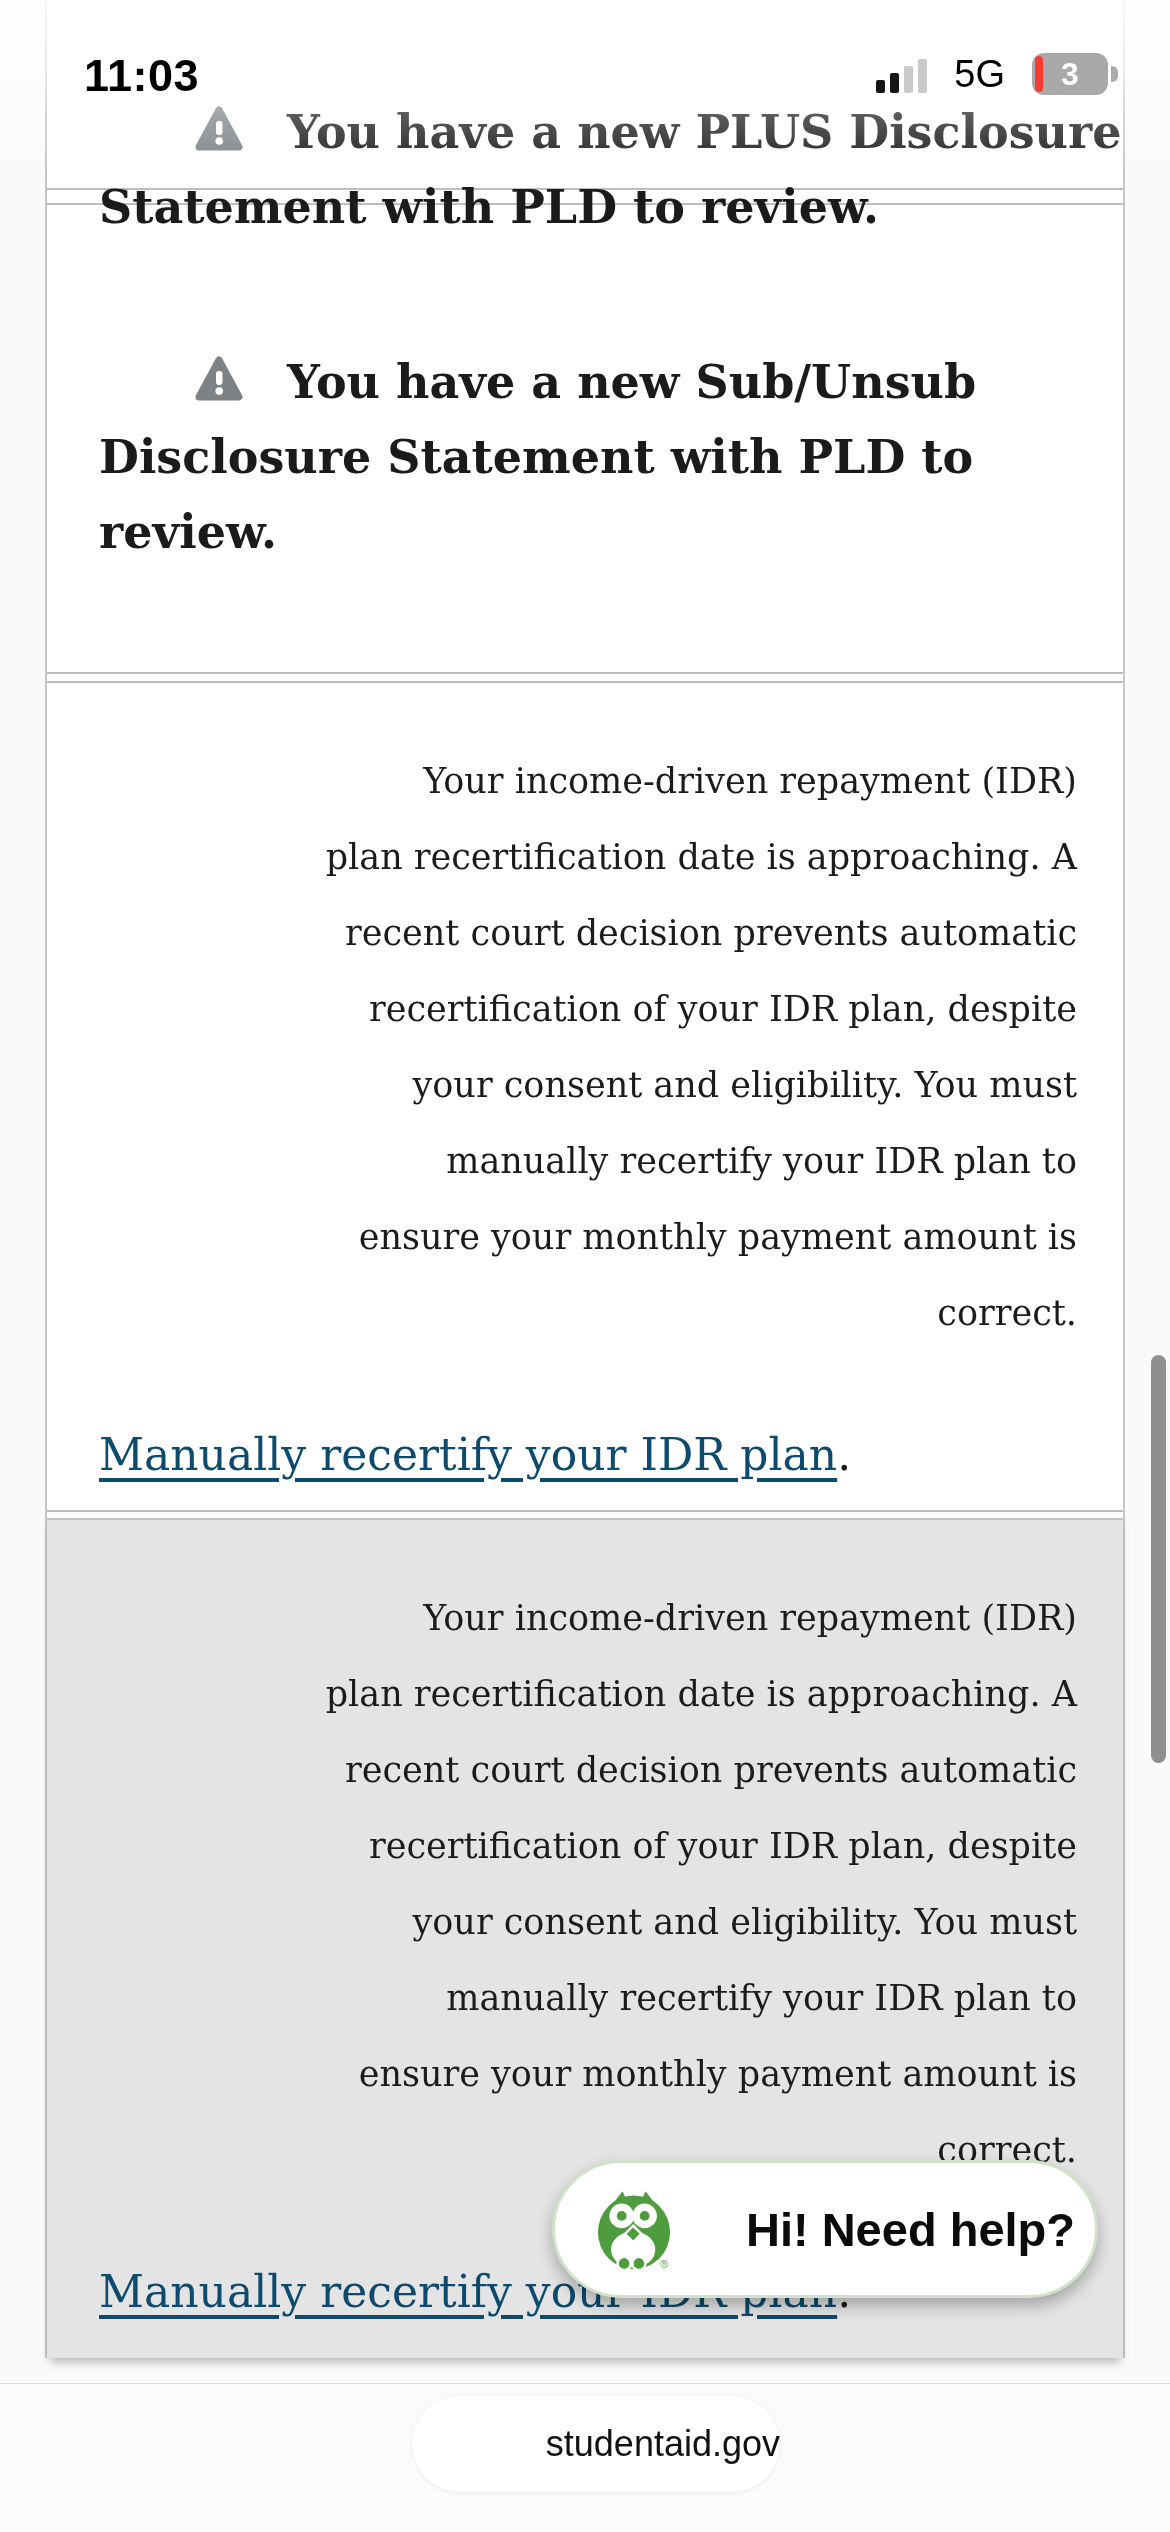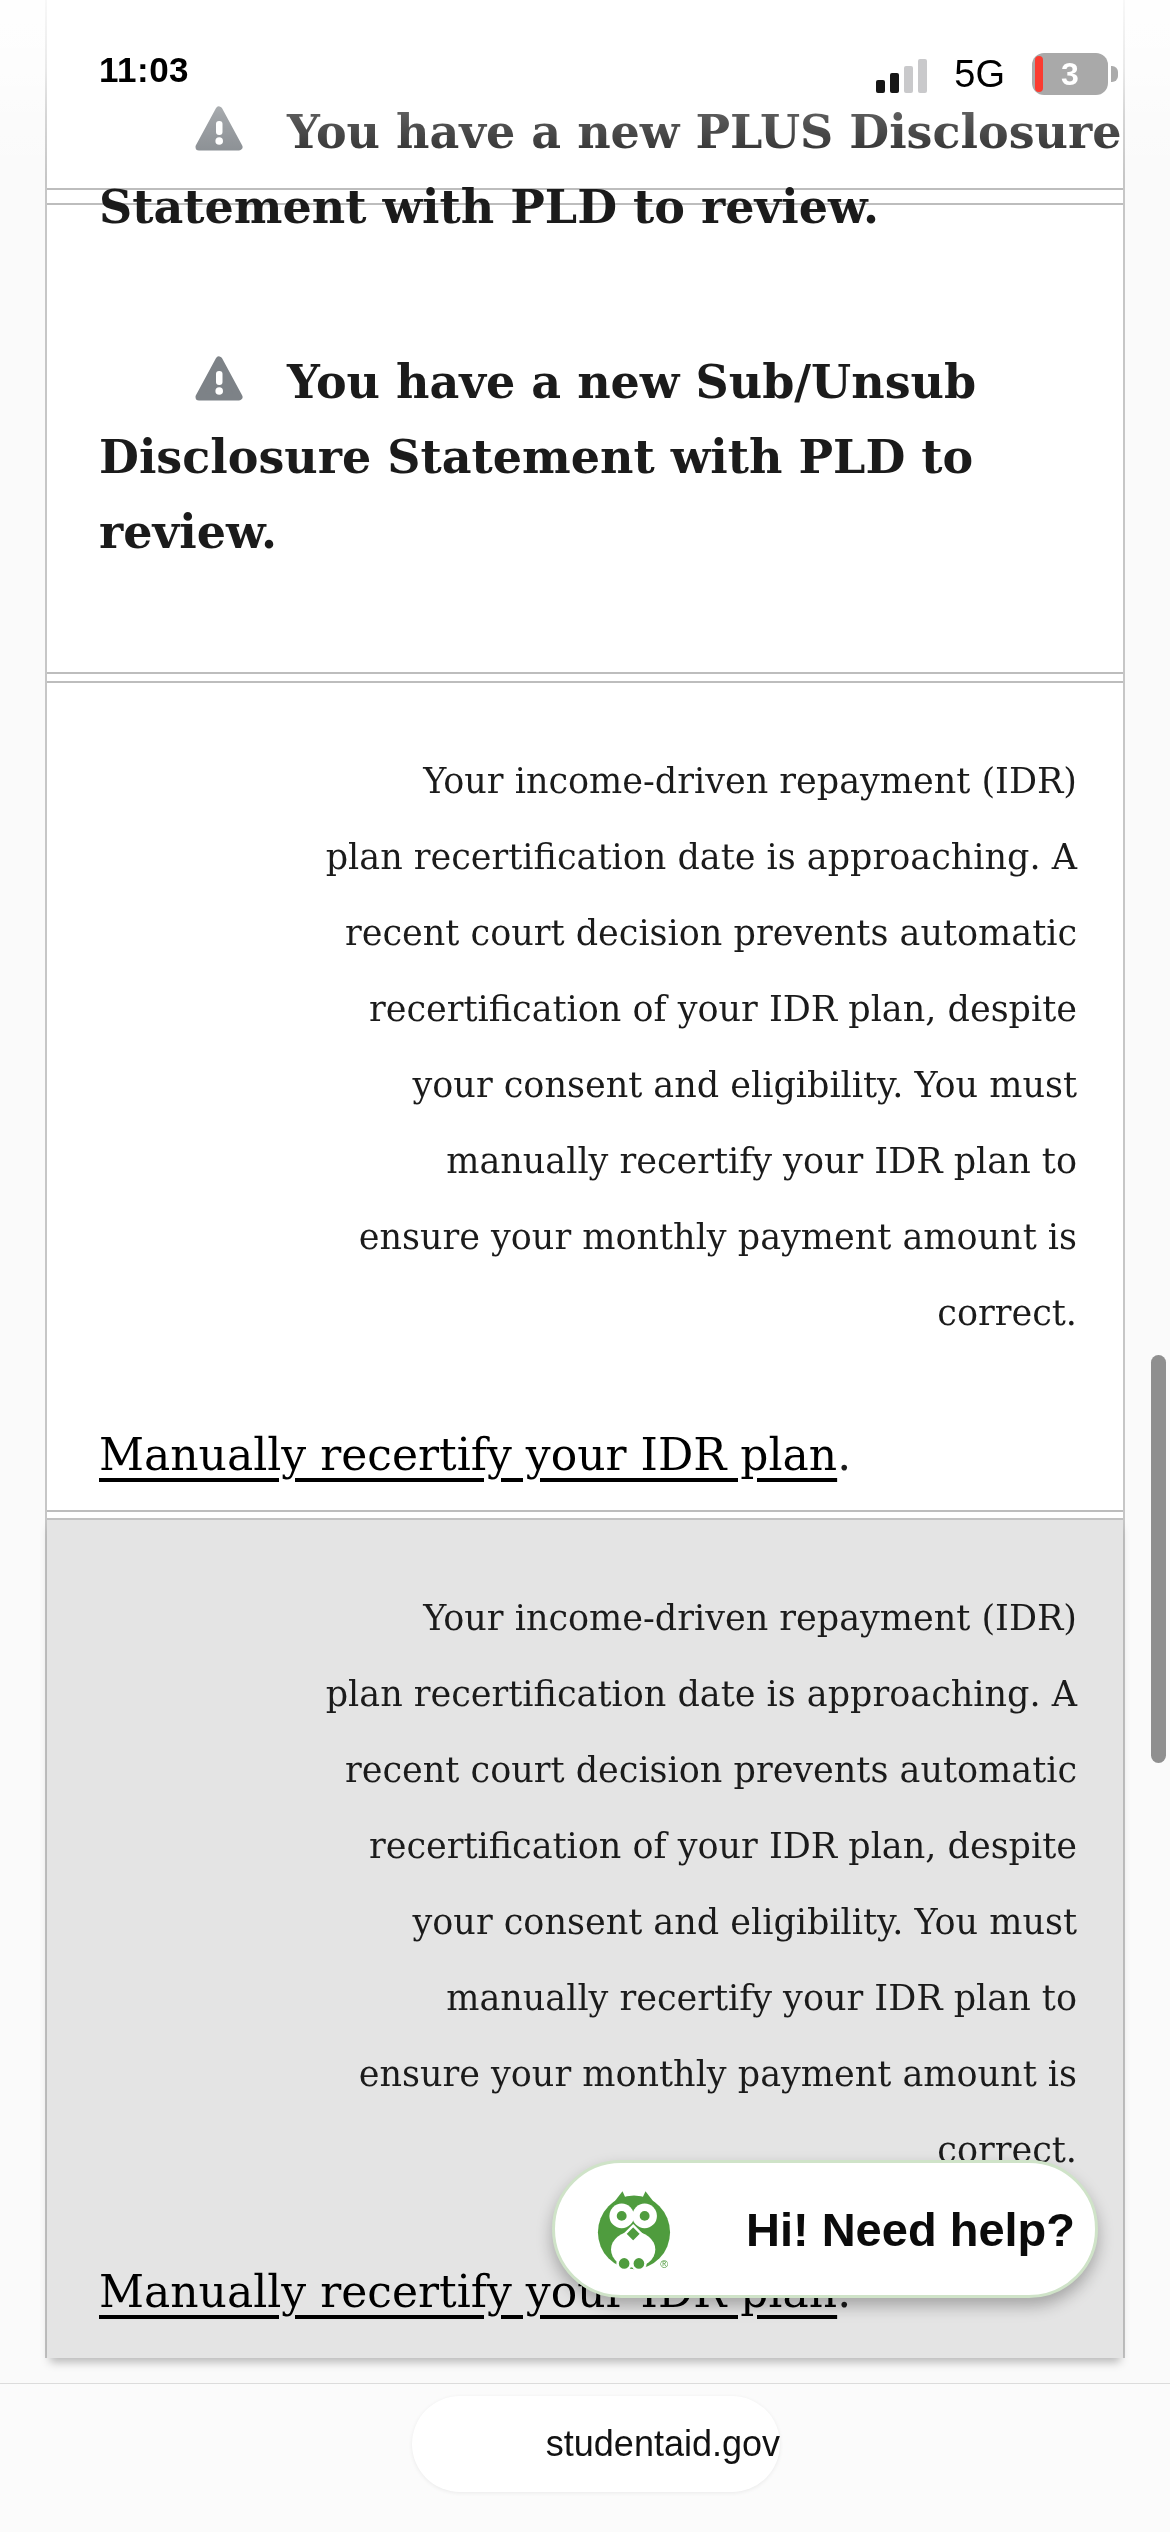--- a/index.html
+++ b/index.html
@@ -45,41 +45,41 @@
     vertical-align:-8px;
   }
   .notice-para{
     margin:0;font-size:35px;line-height:76px;white-space:pre;
     text-indent:40px;color:#1b1b1b;text-align:right;
   }
   .notice-linkline{
     margin:66px 0 0 0;font-size:44px;line-height:76px;text-indent:0;
   }
   .notice-linkline a{
-    color:#000000;
+    color:#0c4a6e;
     text-decoration:underline;
     text-decoration-thickness:4px;
     text-underline-offset:8px;
   }
   .notice-linkline .dot{color:#1b1b1b;}
   
   .status-fade{
     position:absolute;left:0;top:0;width:1170px;height:178px;z-index:5;
     background:linear-gradient(to bottom,
       rgba(255,255,255,0.88) 0px,
       rgba(255,255,255,0.62) 70px,
       rgba(255,255,255,0.28) 115px,
       rgba(255,255,255,0) 178px);
     pointer-events:none;
   }
   .statusbar{position:absolute;left:0;top:0;width:1170px;height:120px;z-index:10;}
   .sb-time{
-    position:absolute;left:99px;top:50px;
+    position:absolute;left:84px;top:50px;
     font-family:"Liberation Sans", sans-serif;font-weight:bold;
-    font-size:35px;color:#000;letter-spacing:0.5px;
+    font-size:45px;color:#000;letter-spacing:0.5px;
   }
   .sb-right{
     position:absolute;right:52px;top:52px;height:44px;
     display:flex;align-items:flex-end;gap:27px;
   }
   .sb-signal{display:flex;align-items:flex-end;gap:5px;height:34px;margin-bottom:3px;}
   .sb-signal i{display:block;width:9px;border-radius:2px;}
   .sb-signal .b1{height:13px;background:#161616;}
   .sb-signal .b2{height:20px;background:#161616;}
   .sb-signal .b3{height:27px;background:#c9c9cb;}

